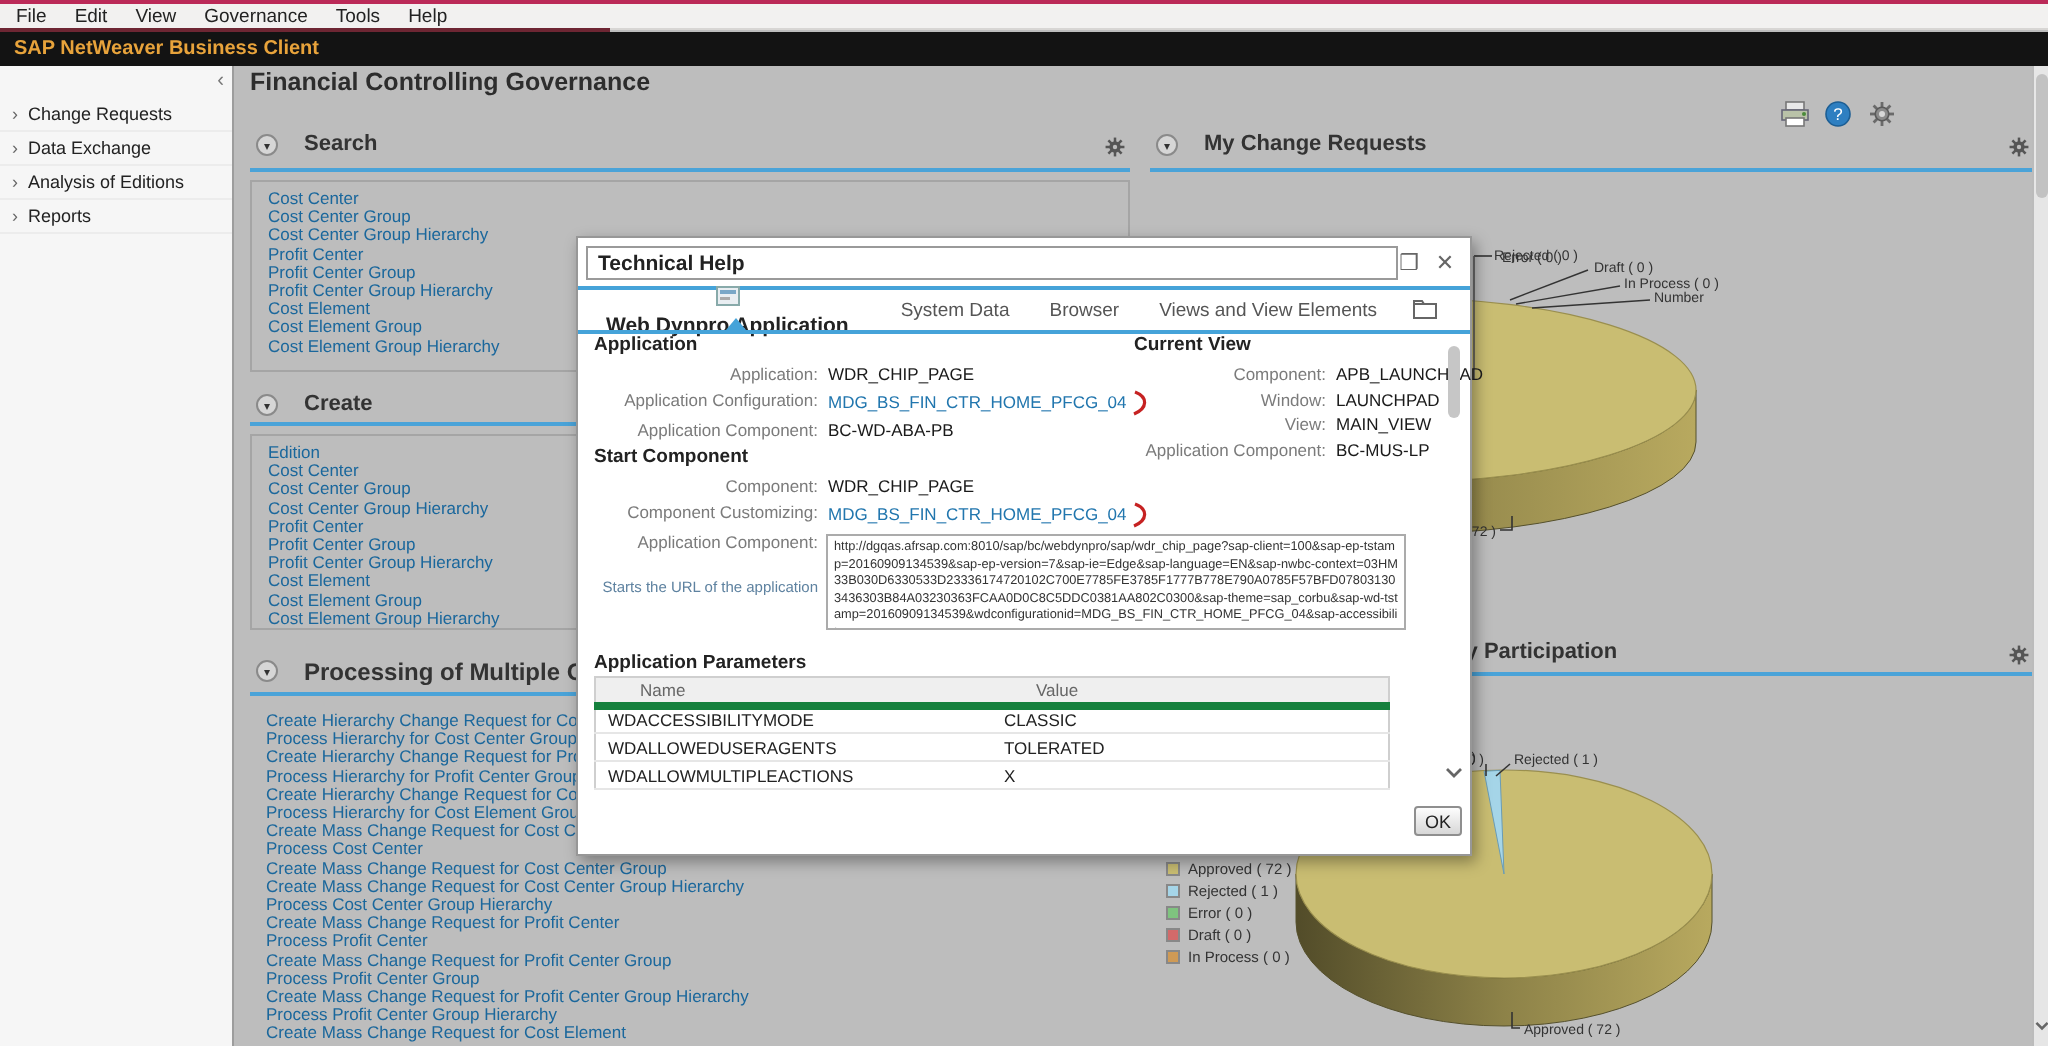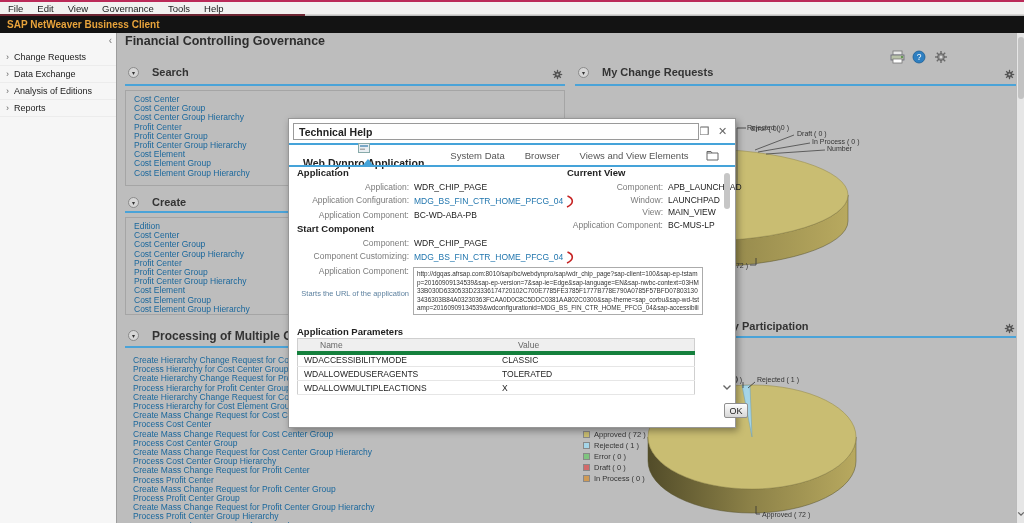--- a/index.html
+++ b/index.html
@@ -75,21 +75,21 @@
 
   #url-row { position:absolute; left:8px; top:148px; display:flex; }
   #url-label { width:112px; text-align:right; font-size:7.5px; color:#5e82a0; margin-top:22px; margin-right:4px; }
   #url-box { width:290px; height:48px; border:1px solid #ababab; font-family:"Liberation Sans", sans-serif; font-size:6.4px; line-height:8.6px; color:#333; padding:2px 3px; resize:none; overflow:hidden; word-break:break-all; background:#fff; }
 
   #params-table { position:absolute; left:8px; top:219px; width:398px; border:1px solid #cfcfcf; border-collapse:collapse; font-size:8.5px; }
   #params-table th { background:#efefef; color:#666; font-weight:normal; text-align:left; height:14px; padding:0 22px; border-bottom:4px solid #15803d; }
   #params-table td { height:14px; padding:0 6px; color:#222; border-bottom:1px solid #e6e6e6; }
   #params-table .c-name { width:50%; }
 
-  #ok-btn { position:absolute; left:435px; top:284px; width:24px; height:15px; background:linear-gradient(#fdfdfd,#d7d7d7); border:1px solid #8f8f8f; border-radius:2px; font-size:9px; color:#222; display:flex; align-items:center; justify-content:center; cursor:pointer; }
+  #ok-btn { position:absolute; left:418px; top:284px; width:24px; height:15px; background:linear-gradient(#fdfdfd,#d7d7d7); border:1px solid #8f8f8f; border-radius:2px; font-size:9px; color:#222; display:flex; align-items:center; justify-content:center; cursor:pointer; }
 
   #dlg-scroll { position:absolute; right:4px; top:50px; width:8px; height:232px; }
   #dlg-thumb { position:absolute; left:1px; top:4px; width:6px; height:36px; background:#c6c6c6; border-radius:3px; cursor:pointer; }
   #dlg-chevron { position:absolute; left:-1px; top:208px; cursor:pointer; }
 
   .red-mark { margin-left:1px; }
 
   #charts { position:absolute; left:570px; top:80px; width:454px; height:443px; z-index:1; }
   #charts text { font-size:7px; fill:#333; }
   .participation-title-clip { overflow:hidden; }
@@ -233,21 +233,20 @@
 
       <a>Create Hierarchy Change Request for Cost Center Group</a>
           <a>Process Hierarchy for Cost Center Group</a>
           <a>Create Hierarchy Change Request for Profit Center Group</a>
           <a>Process Hierarchy for Profit Center Group</a>
           <a>Create Hierarchy Change Request for Cost Element Group</a>
           <a>Process Hierarchy for Cost Element Group</a>
           <a>Create Mass Change Request for Cost Center</a>
           <a>Process Cost Center</a>
           <a>Create Mass Change Request for Cost Center Group</a>
-          <a>Process Cost Center Group</a>
           <a>Create Mass Change Request for Cost Center Group Hierarchy</a>
           <a>Process Cost Center Group Hierarchy</a>
           <a>Create Mass Change Request for Profit Center</a>
           <a>Process Profit Center</a>
           <a>Create Mass Change Request for Profit Center Group</a>
           <a>Process Profit Center Group</a>
           <a>Create Mass Change Request for Profit Center Group Hierarchy</a>
           <a>Process Profit Center Group Hierarchy</a>
           <a>Create Mass Change Request for Cost Element</a>
         </div>

